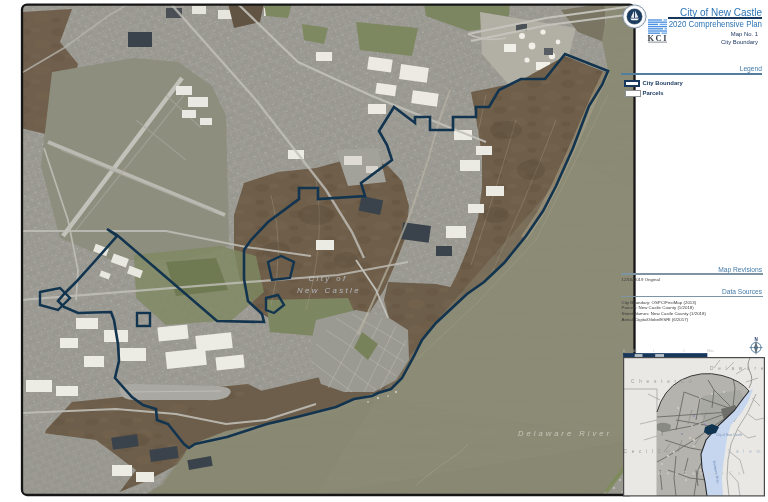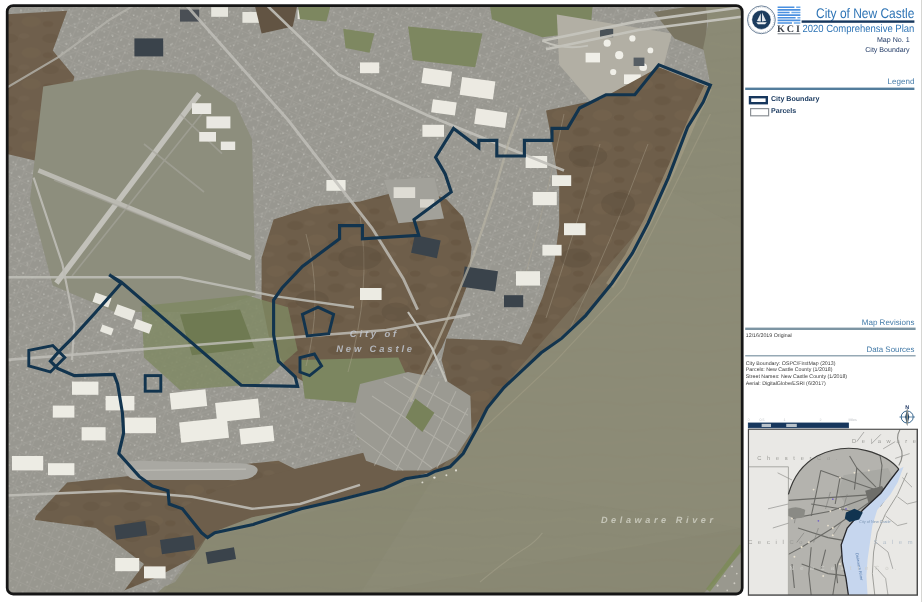--- a/index.html
+++ b/index.html
@@ -3,21 +3,21 @@
 <meta charset="utf-8">
 <style>
   html,body{margin:0;padding:0;}
   body{width:768px;height:502px;background:#ffffff;position:relative;overflow:hidden;
        font-family:"Liberation Sans", sans-serif;}
   .abs{position:absolute;}
 </style>
 </head>
 <body>
 
-<div class="abs" style="left:4px;top:3px;width:590px;height:494px;font-weight:bold;">
+<div class="abs" style="left:20px;top:3px;width:590px;height:494px;">
 <svg width="616" height="494" viewBox="4 3 616 494">
 <defs>
   <clipPath id="mapclip">
           <rect x="6" y="5" width="612" height="490" rx="5" ry="5"></rect>
         </clipPath>
   <pattern id="res" width="9" height="9" patternUnits="userSpaceOnUse" patternTransform="rotate(24)">
     <path d="M0 4.5 H9 M4.5 0 V9" stroke="#aaa9a2" stroke-width="0.9" opacity="0.3"></path>
     <circle cx="2" cy="2" r="0.7" fill="#c5c4bc" opacity="0.5"></circle>
     <circle cx="7" cy="6.5" r="0.65" fill="#bfbeb6" opacity="0.45"></circle>
   </pattern>
@@ -286,21 +286,21 @@
   <circle cx="12.5" cy="12.5" r="11.6" fill="#ffffff" stroke="#6b7f96" stroke-width="0.8"></circle>
   <circle cx="12.5" cy="12.5" r="10.6" fill="none" stroke="#95a5b6" stroke-width="0.5" stroke-dasharray="1 0.8"></circle>
   <circle cx="12.5" cy="12.5" r="8" fill="#1c3c5e"></circle>
   <path d="M8.2 14.5 L17 14.5 L15.5 16.3 L9.6 16.3 Z" fill="#f2f4f6"></path>
   <path d="M12 7 L12 14 L8.8 13.4 Z" fill="#e8ecf0"></path>
   <path d="M13 6.5 L13 14 L16.4 13.2 Z" fill="#dfe5ea"></path>
   <circle cx="12.5" cy="12.5" r="8" fill="none" stroke="#ffffff" stroke-width="0.4"></circle>
 </svg>
 </div>
 
-<div class="abs" style="left:647px;top:4px;width:23px;height:26px;">
+<div class="abs" style="left:647px;top:18px;width:23px;height:26px;">
 <svg width="23" height="26" viewBox="0 0 23 26">
   <g stroke="#4a90e0" stroke-width="1.35" fill="none">
     <path d="M1 2 H15"></path>
         <path d="M1 4.2 H20"></path>
         <path d="M1 6.4 H11"></path>
         <path d="M1 8.6 H20"></path>
         <path d="M1 10.8 H16"></path>
         <path d="M1 13 H20"></path>
         <path d="M1 15.2 H13"></path>
   </g>

